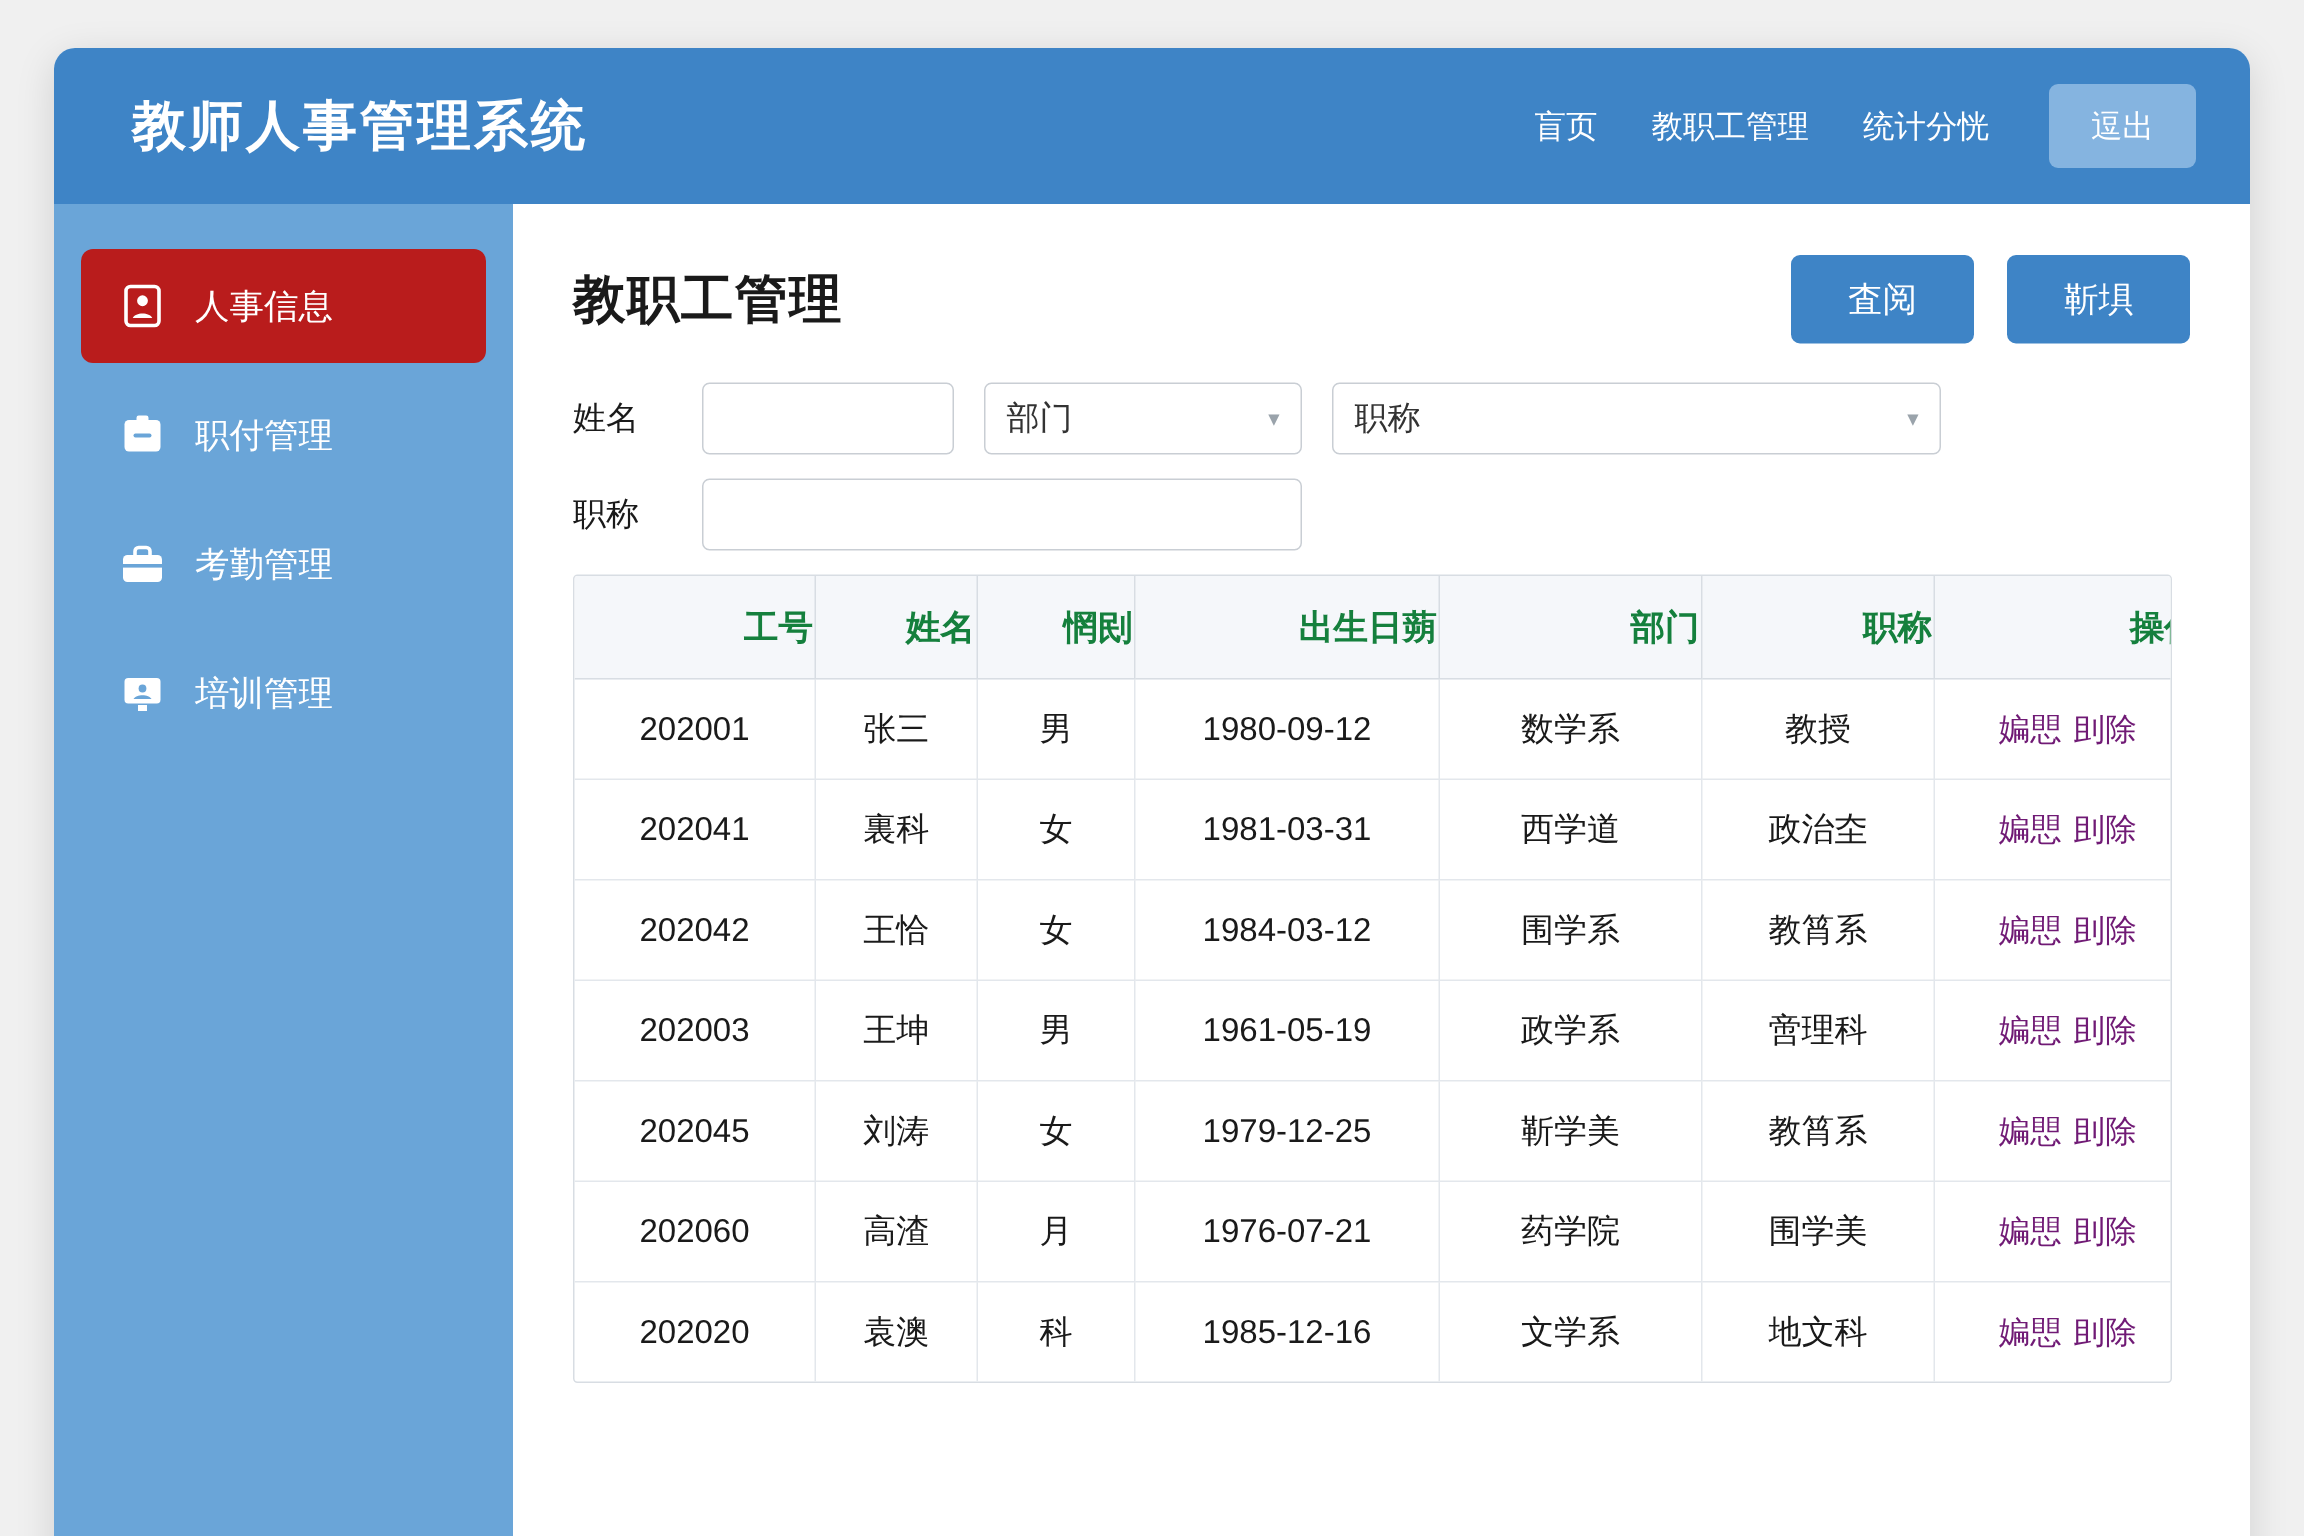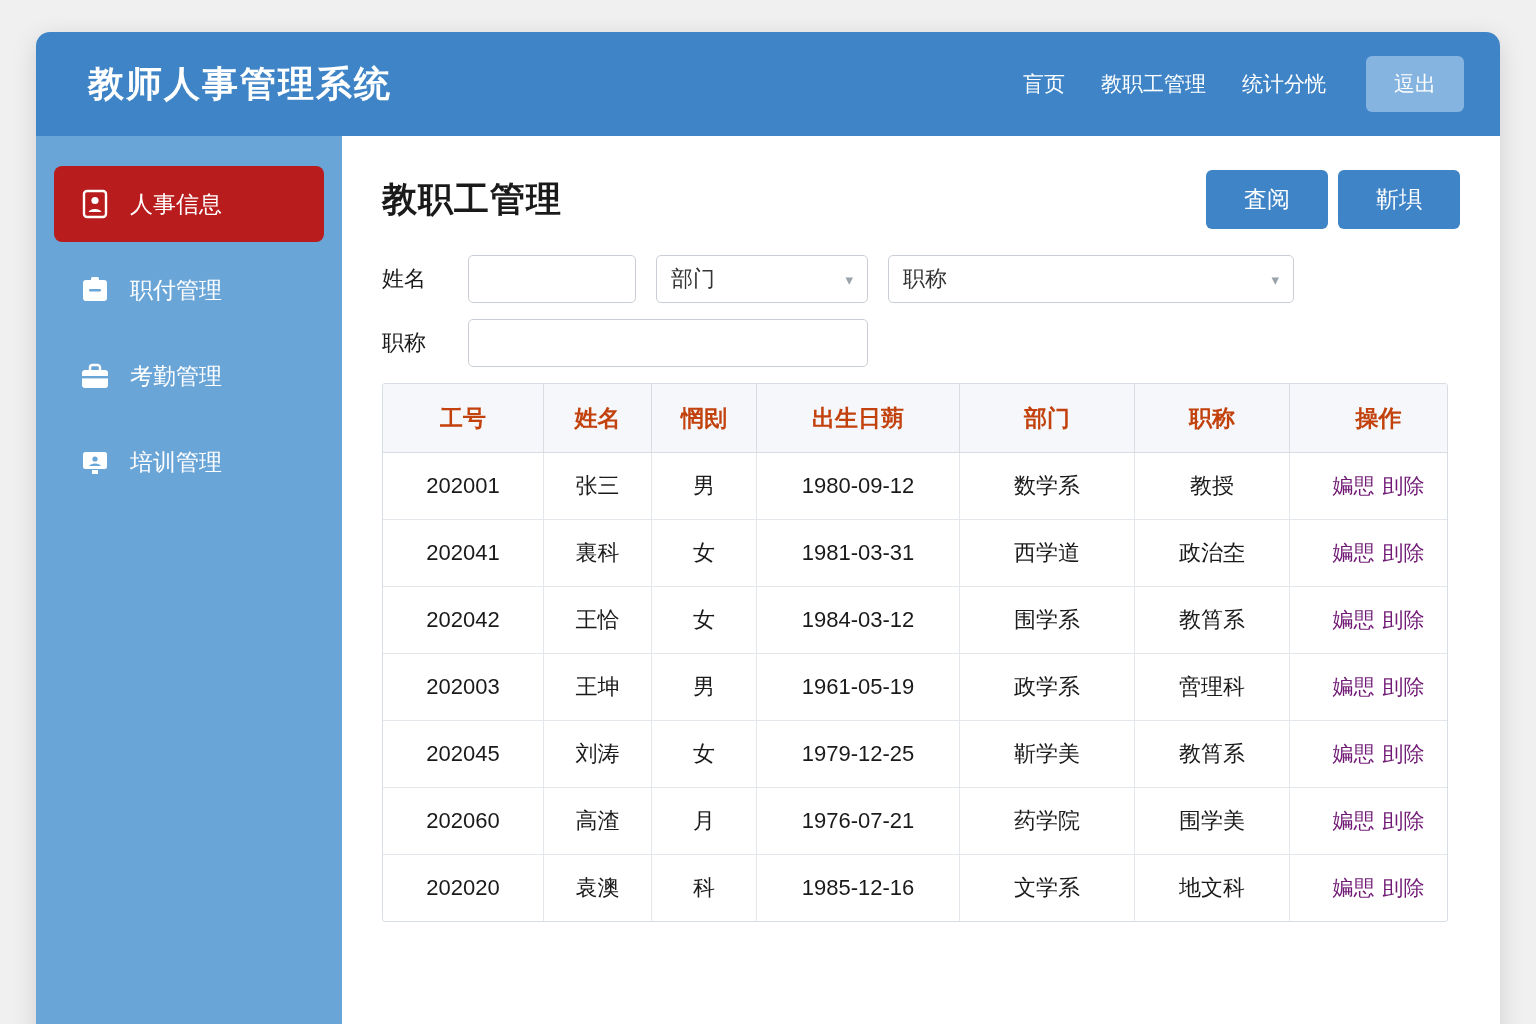--- a/index.html
+++ b/index.html
@@ -127,21 +127,21 @@
   }
   #page-title {
     font-size: 35px;
     font-weight: bold;
     color: #1a1a1a;
     letter-spacing: 1px;
   }
   #head-actions {
     margin-left: auto;
     display: flex;
-    gap: 10px;
+    gap: 22px;
   }
   .primary-button {
     background: #3e84c6;
     color: #ffffff;
     border: none;
     border-radius: 6px;
     font-size: 23px;
     font-family: inherit;
     padding: 14px 38px;
     cursor: pointer;
@@ -208,25 +208,25 @@
   }
   table {
     border-collapse: collapse;
     width: 100%;
     table-layout: fixed;
   }
   th {
     background: #f5f7fa;
     font-size: 23px;
     font-weight: bold;
-    color: #c2410c;
+    color: #15803d;
     height: 66px;
     border-right: 1px solid #d8dde3;
     border-bottom: 1px solid #d8dde3;
-    text-align: center;
+    text-align: right;
   }
   th:last-child { border-right: none; }
   td {
     font-size: 22px;
     color: #1a1a1a;
     height: 64px;
     border-right: 1px solid #e3e7ec;
     border-bottom: 1px solid #e3e7ec;
     text-align: center;
   }

